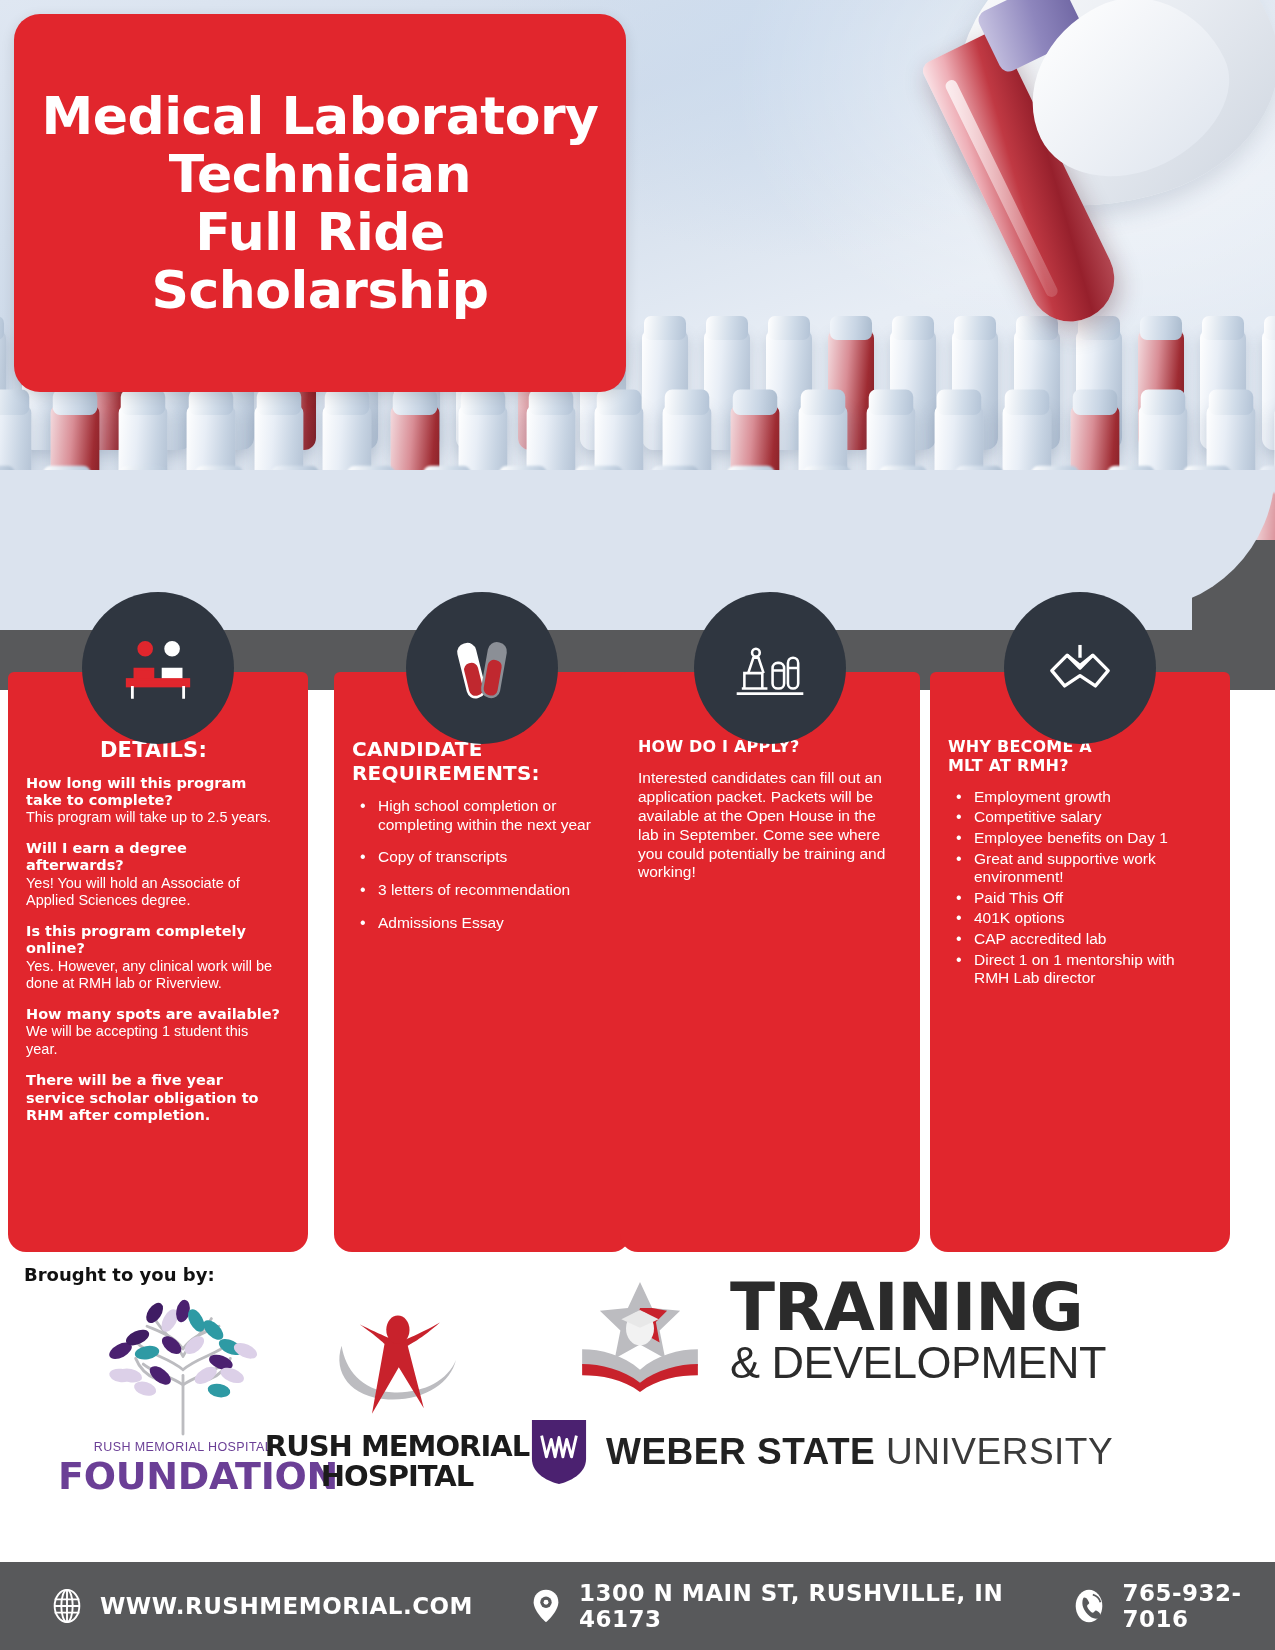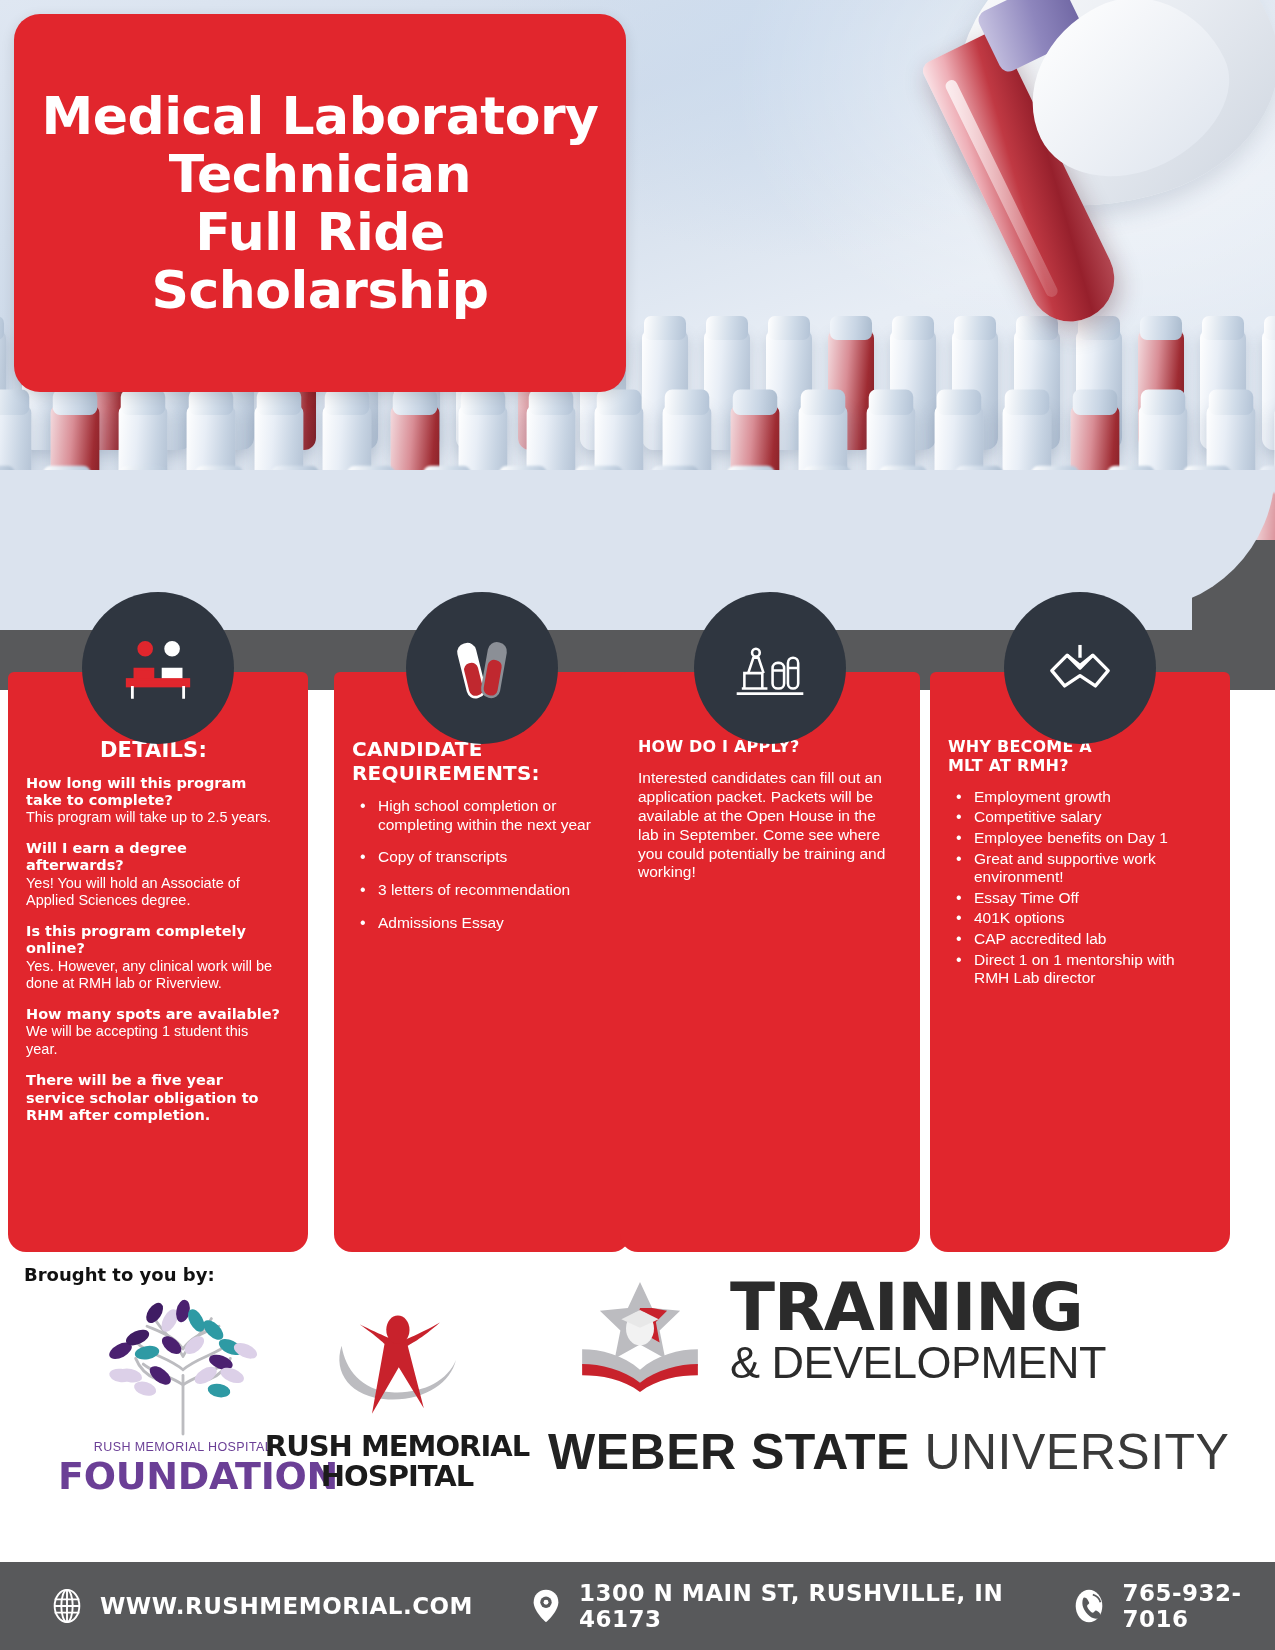--- a/index.html
+++ b/index.html
@@ -163,21 +163,21 @@
   .rmh-big  { font-size:29px; font-weight:bold; color:#1b1b1b; letter-spacing:-1px; line-height:1.02;
               font-family:"DejaVu Sans", sans-serif; }
 
   .training-row { display:flex; gap:20px; }
   .training-words { line-height:.98; }
   .t-word1 { font-size:66px; font-weight:bold; color:#2b2b2b; letter-spacing:-1px;
              font-family:"DejaVu Sans", sans-serif; }
   .t-word2 { font-size:45px; color:#2b2b2b; letter-spacing:-0.5px; }
 
   .weber-row { display:flex; align-items:center; gap:18px; }
-  .w-words { font-size:50px; color:#3a3a3a; letter-spacing:.5px; white-space:nowrap; }
+  .w-words { font-size:37px; color:#3a3a3a; letter-spacing:.5px; white-space:nowrap; }
   .w-bold { font-weight:bold; color:#222; }
 
   
   .contact {
     position:absolute; left:0; top:1562px; width:1275px; height:88px;
     background:#58595b; display:flex; align-items:center; gap:54px; padding-left:48px;
   }
   .contact .item { display:flex; align-items:center; gap:14px; }
   .contact .txt {
     color:#fff; font-weight:bold; font-size:23px; letter-spacing:.5px;
@@ -476,21 +476,21 @@
       </div>
       <div class="col-heading">
         <span>WHY BECOME A</span><br>
         <span>MLT AT RMH?</span>
       </div>
       <ul class="bullets tight">
         <li>Employment growth</li>
         <li>Competitive salary</li>
         <li>Employee benefits on Day 1</li>
         <li>Great and supportive work environment!</li>
-        <li>Essay Time Off</li>
+        <li>Paid This Off</li>
         <li>401K options</li>
         <li>CAP accredited lab</li>
         <li>Direct 1 on 1 mentorship with RMH Lab director</li>
       </ul>
     </div>
   </div>
 
   <div class="sponsors">
     <div class="brought">Brought to you by:</div>
 

